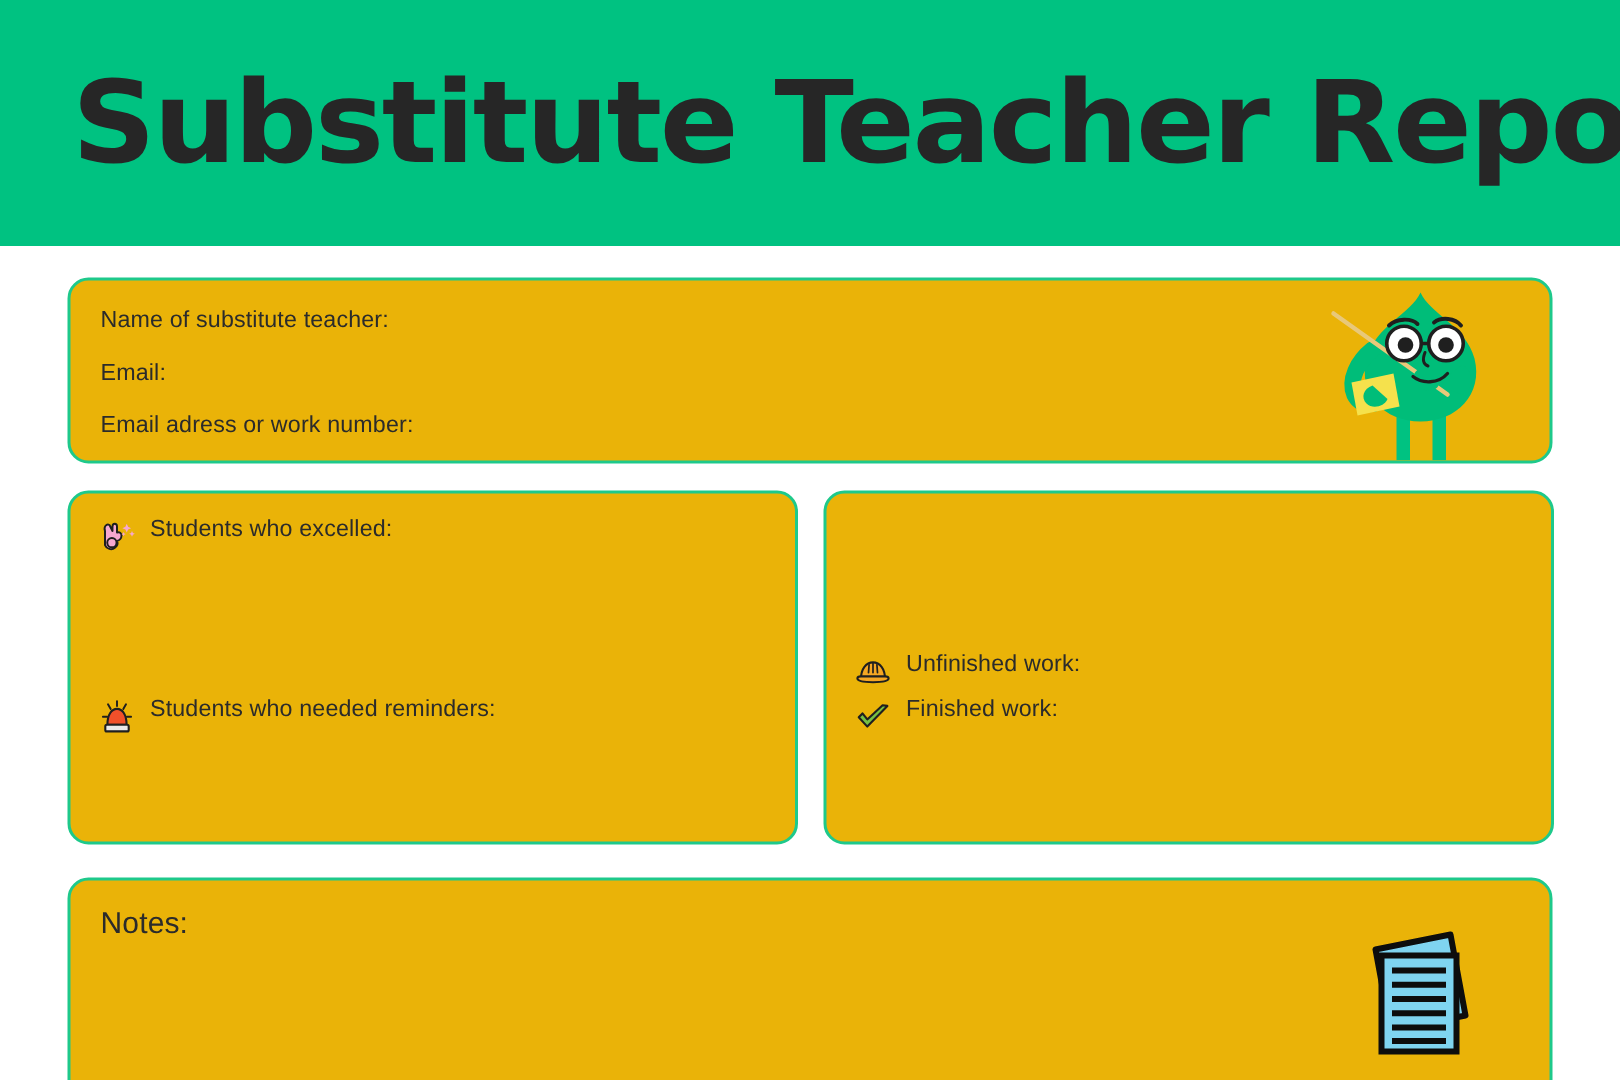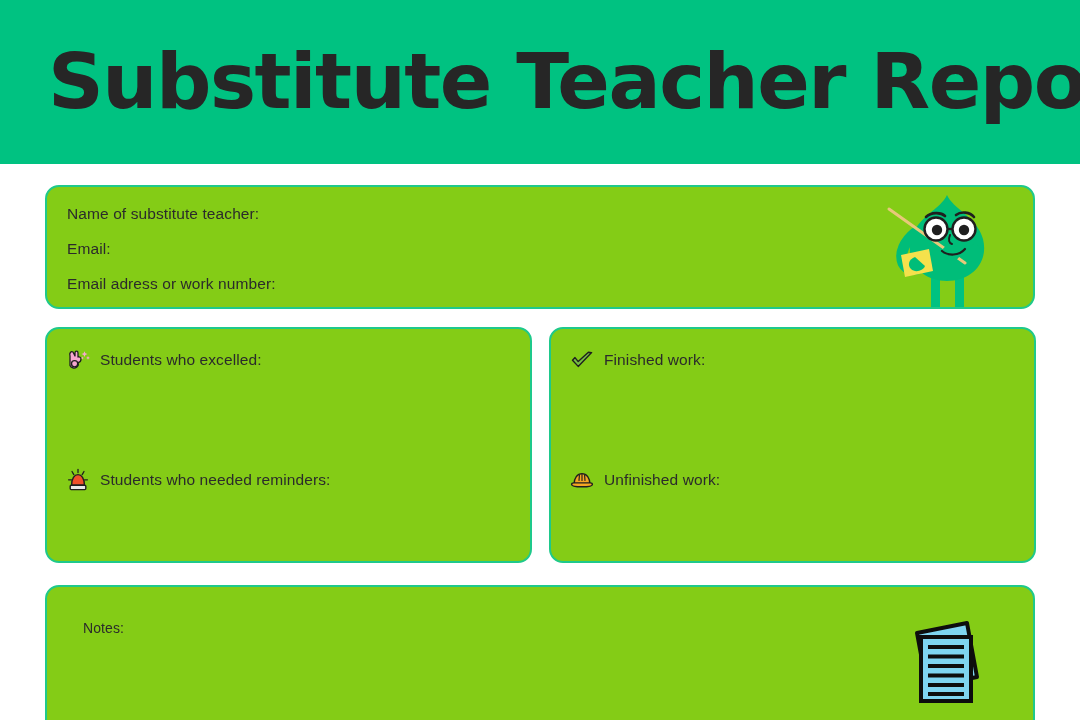--- a/index.html
+++ b/index.html
@@ -36,21 +36,21 @@
     line-height: 1;
     margin: 0;
     white-space: nowrap;
     transform: scaleX(1.02);
     transform-origin: left center;
   }
 
   
   .card {
     position: absolute;
-    background: #84cc16;
+    background: #eab308;
     border: 2px solid #1ec98b;
     border-radius: 14px;
     box-sizing: border-box;
   }
 
   
   .card-identity {
     left: 45px;
     top: 185px;
     width: 990px;
@@ -87,21 +87,21 @@
   }
   .card-right-mid {
     left: 549px;
     top: 327px;
     width: 487px;
     height: 236px;
     padding: 16px 0 0 18px;
   }
   .row-item {
     display: flex;
-    align-items: center;
+    align-items: flex-start;
     gap: 9px;
     height: 30px;
   }
   .row-item.second { margin-top: 90px; }
   .row-label {
     font-size: 15.5px;
     color: #2b2b2b;
     letter-spacing: .1px;
     line-height: 1;
   }
@@ -114,25 +114,25 @@
 
   
   .card-notes {
     left: 45px;
     top: 585px;
     width: 990px;
     height: 160px;
     padding: 18px 0 0 20px;
   }
   .notes-label {
-    font-size: 14px;
+    font-size: 20px;
     color: #2b2b2b;
     letter-spacing: .1px;
     line-height: 1.1;
-    margin: 16px;
+    margin: 0;
   }
   .docs-art {
     position: absolute;
     right: 42px;
     top: 28px;
     width: 96px;
     height: 96px;
   }
 </style>
 </head>
@@ -217,44 +217,44 @@
 
         <rect x="5.2" y="18.2" width="15.6" height="4.4" rx="1" fill="#e9e9e9" stroke="#1f1f1f" stroke-width="1.4"></rect>
       </svg>
     </span>
     <span class="row-label">Students who needed reminders:</span>
   </div>
 </div>
 
 <div class="card card-right-mid">
 
-  <div class="row-item">
-    <span class="row-icon">
-      <svg viewBox="0 0 26 26" width="26" height="26" xmlns="http://www.w3.org/2000/svg">
-        <path d="M3.5 13.2 L 9.2 19.4 L 22.6 5.6 L 19.4 5.2 L 9.2 14.6 L 6 10.6 Z" fill="#76c043" stroke="#1f1f1f" stroke-width="1.4" stroke-linejoin="round"></path>
-      </svg>
-    </span>
-    <span class="row-label">Finished work:</span>
-  </div>
-
   <div class="row-item second">
     <span class="row-icon">
       <svg viewBox="0 0 26 26" width="26" height="26" xmlns="http://www.w3.org/2000/svg">
 
         <path d="M5 17.6 C 5 11 8.4 6.6 13 6.6 C 17.6 6.6 21 11 21 17.6 Z" fill="#f5a623" stroke="#1f1f1f" stroke-width="1.4" stroke-linejoin="round"></path>
 
         <line x1="10.4" y1="8.2" x2="10" y2="13.4" stroke="#1f1f1f" stroke-width="1.15" stroke-linecap="round"></line>
         <line x1="13" y1="7.4" x2="13" y2="13.4" stroke="#1f1f1f" stroke-width="1.15" stroke-linecap="round"></line>
         <line x1="15.6" y1="8.2" x2="16" y2="13.4" stroke="#1f1f1f" stroke-width="1.15" stroke-linecap="round"></line>
 
         <path d="M2.6 17.4 C 2.6 16.4 3.6 15.9 5 15.9 L 21 15.9 C 22.4 15.9 23.4 16.4 23.4 17.4
                  C 23.4 18.8 21.6 19.8 13 19.8 C 4.4 19.8 2.6 18.8 2.6 17.4 Z" fill="#f5a623" stroke="#1f1f1f" stroke-width="1.4" stroke-linejoin="round"></path>
       </svg>
     </span>
     <span class="row-label">Unfinished work:</span>
+  </div>
+
+  <div class="row-item">
+    <span class="row-icon">
+      <svg viewBox="0 0 26 26" width="26" height="26" xmlns="http://www.w3.org/2000/svg">
+        <path d="M3.5 13.2 L 9.2 19.4 L 22.6 5.6 L 19.4 5.2 L 9.2 14.6 L 6 10.6 Z" fill="#76c043" stroke="#1f1f1f" stroke-width="1.4" stroke-linejoin="round"></path>
+      </svg>
+    </span>
+    <span class="row-label">Finished work:</span>
   </div>
 </div>
 
 <div class="card card-notes">
   <p class="notes-label">Notes:</p>
 
   <div class="docs-art">
     <svg viewBox="0 0 96 96" width="96" height="96" xmlns="http://www.w3.org/2000/svg">
 
       <path d="M22 18 L 72 8 L 82 62 L 32 72 Z" fill="#7fd4f0" stroke="#0d0d0d" stroke-width="4" stroke-linejoin="round"></path>

